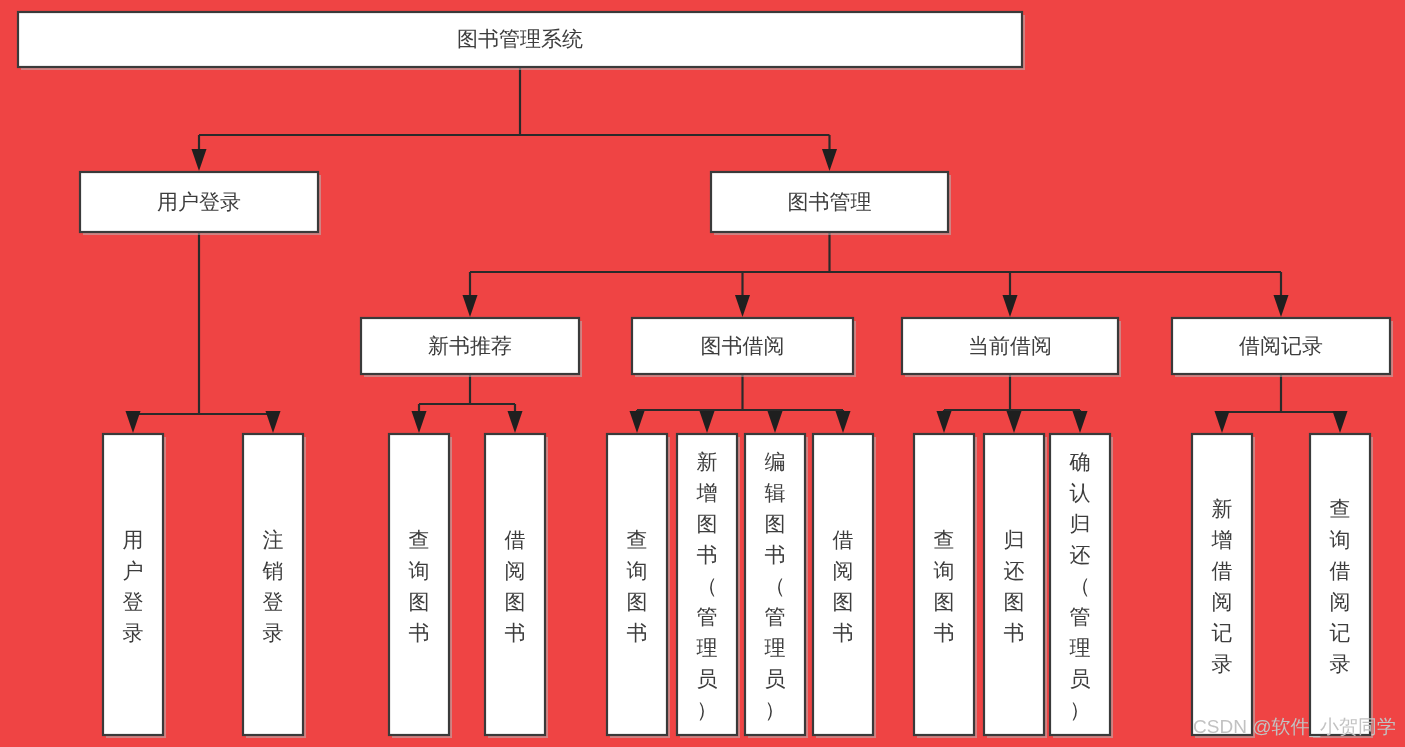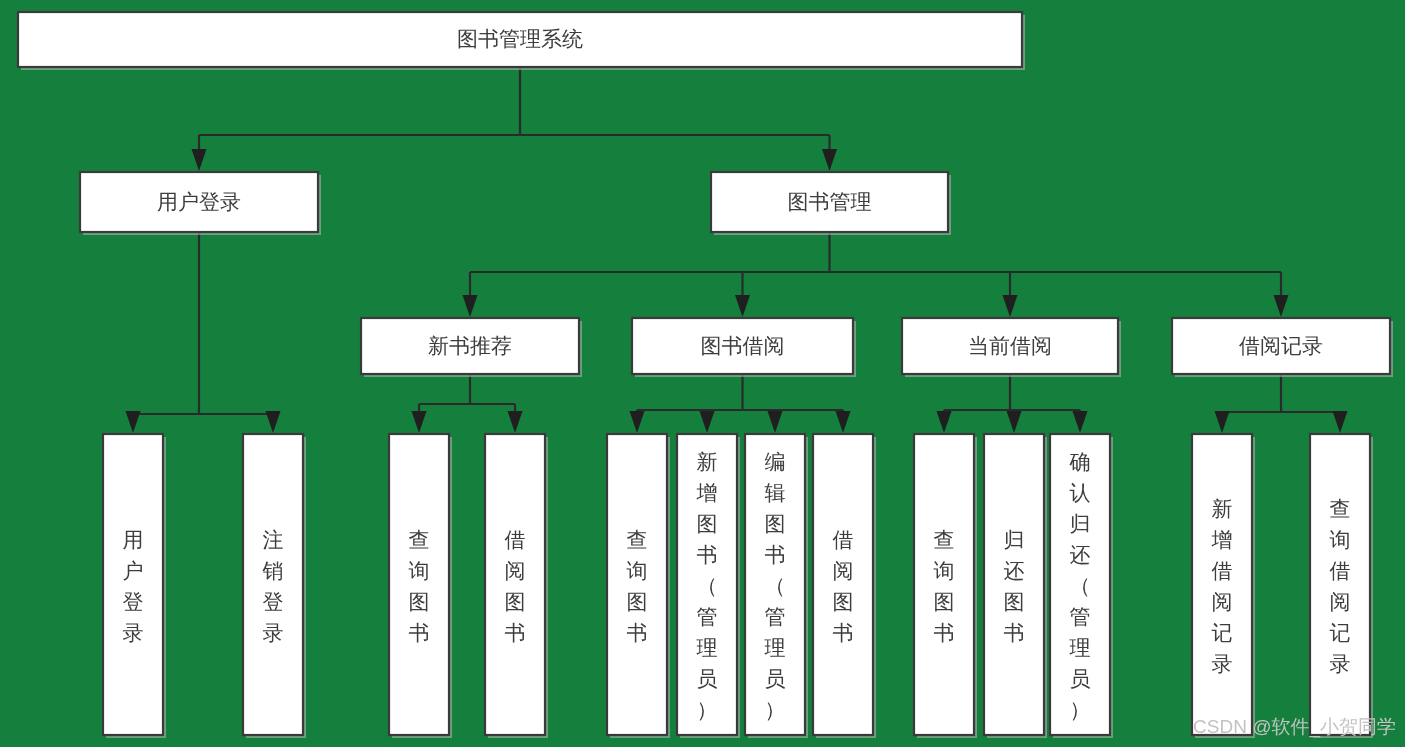--- a/index.html
+++ b/index.html
@@ -8,21 +8,21 @@
     padding: 0;
     background: #ffffff;
   }
   body {
     font-family: "Liberation Sans", "DejaVu Sans", sans-serif;
   }
   #diagram-root {
     position: relative;
     width: 1405px;
     height: 747px;
-    background: #15803d;
+    background: #ef4444;
     overflow: hidden;
   }
   svg#tree-svg {
     position: absolute;
     top: 0;
     left: 0;
     width: 1405px;
     height: 747px;
     display: block;
   }

